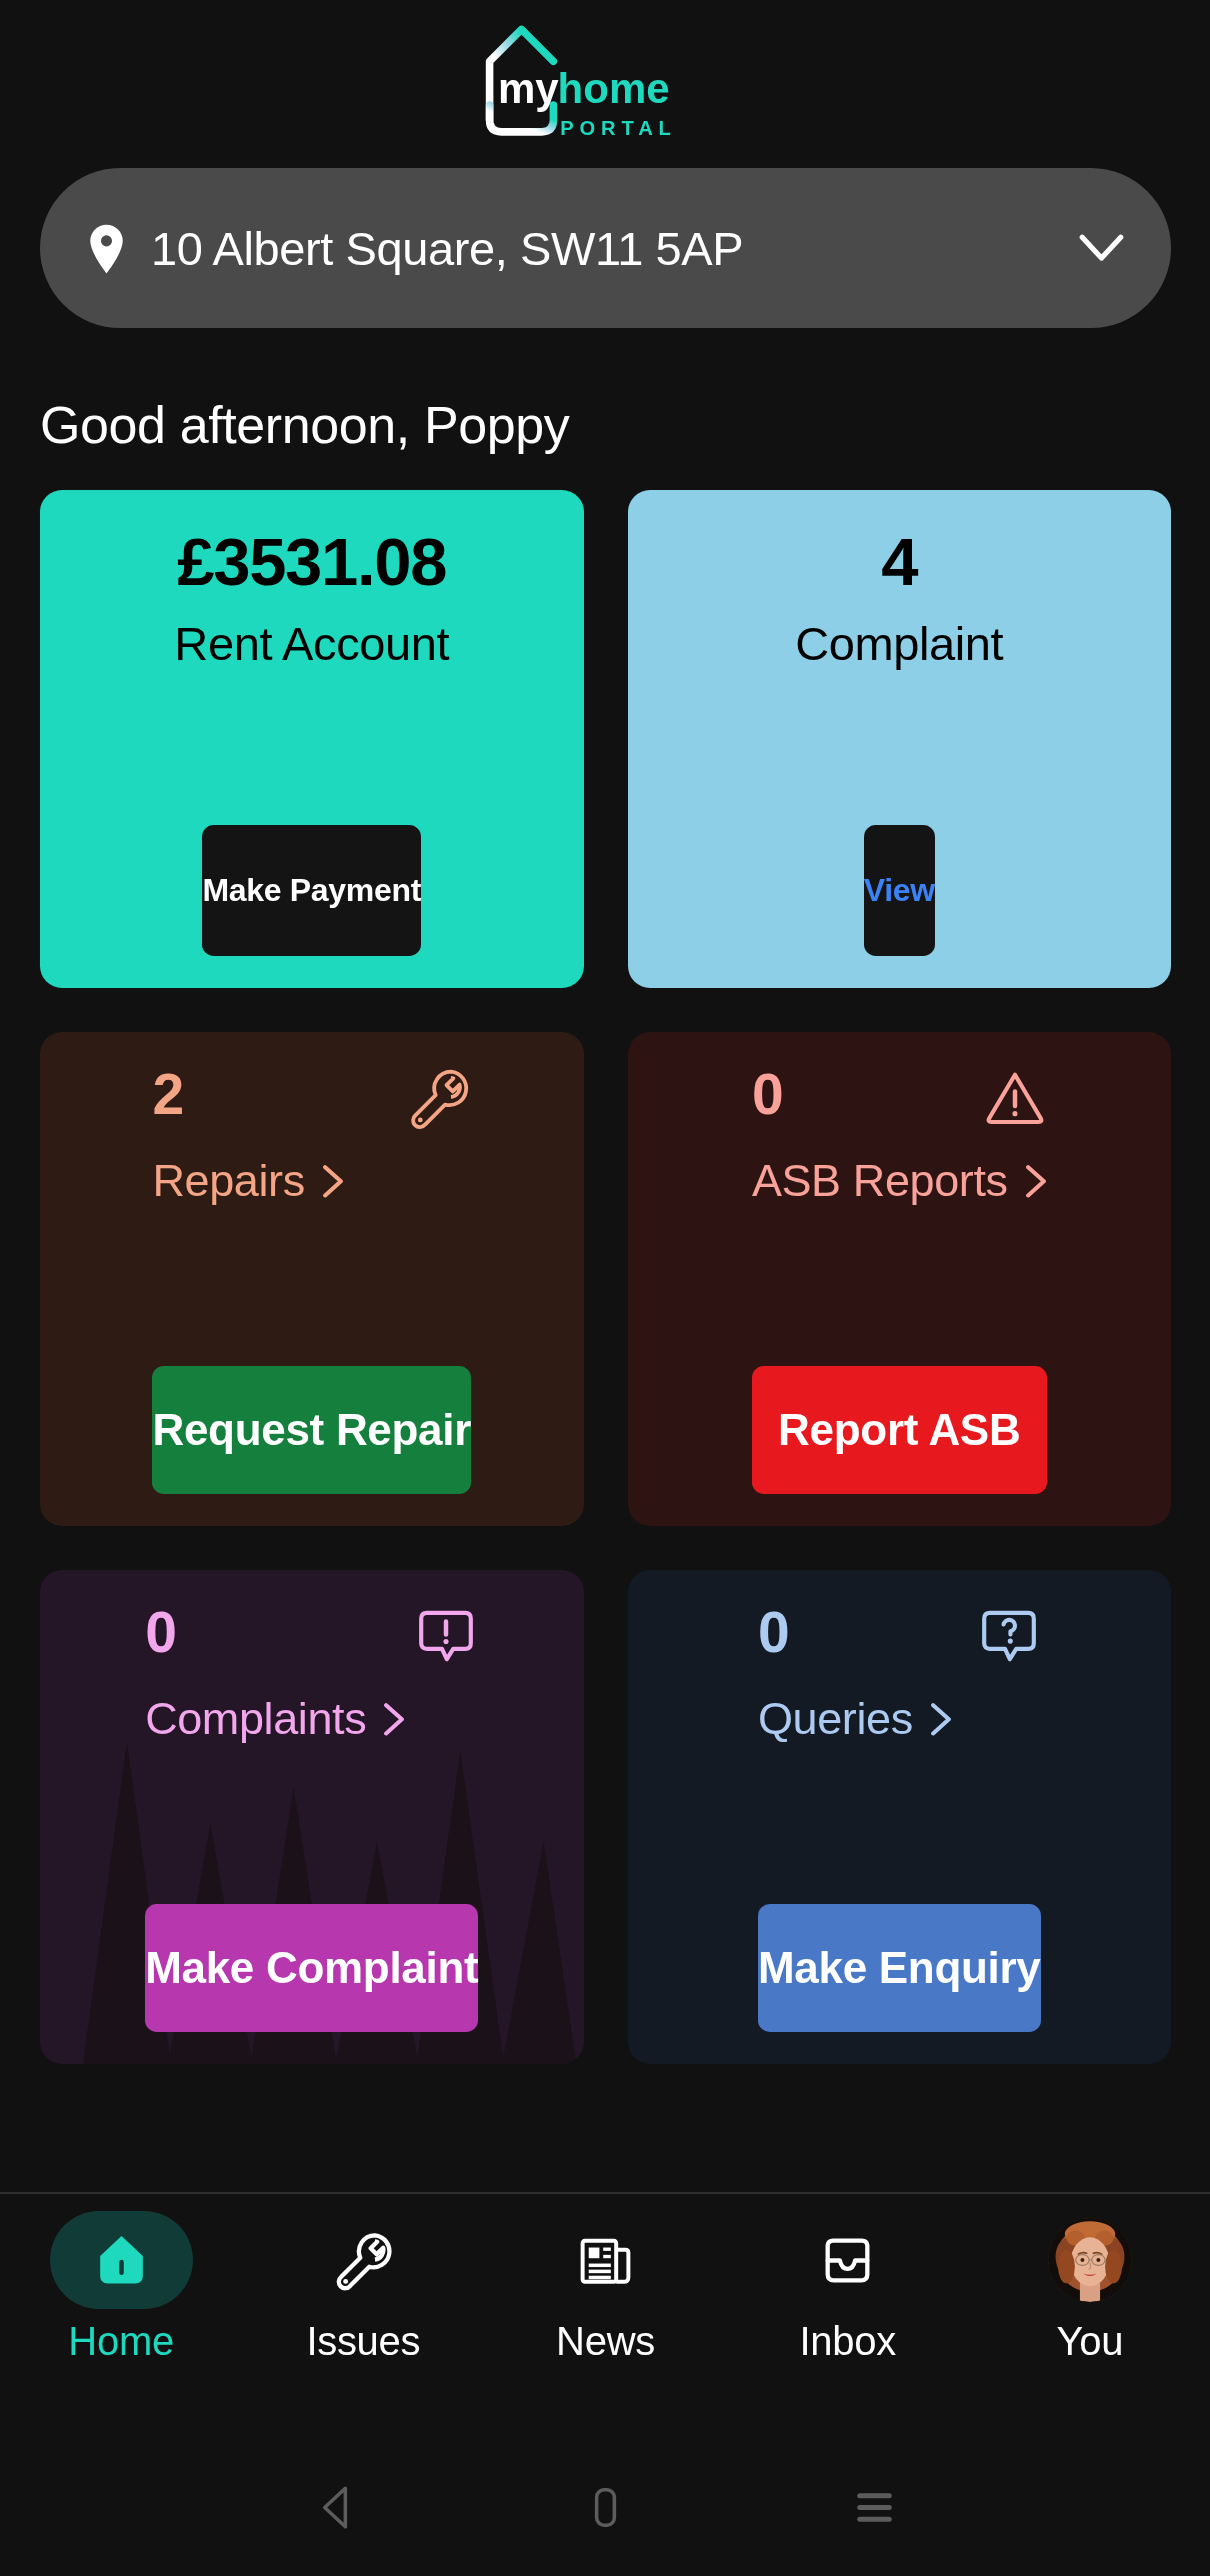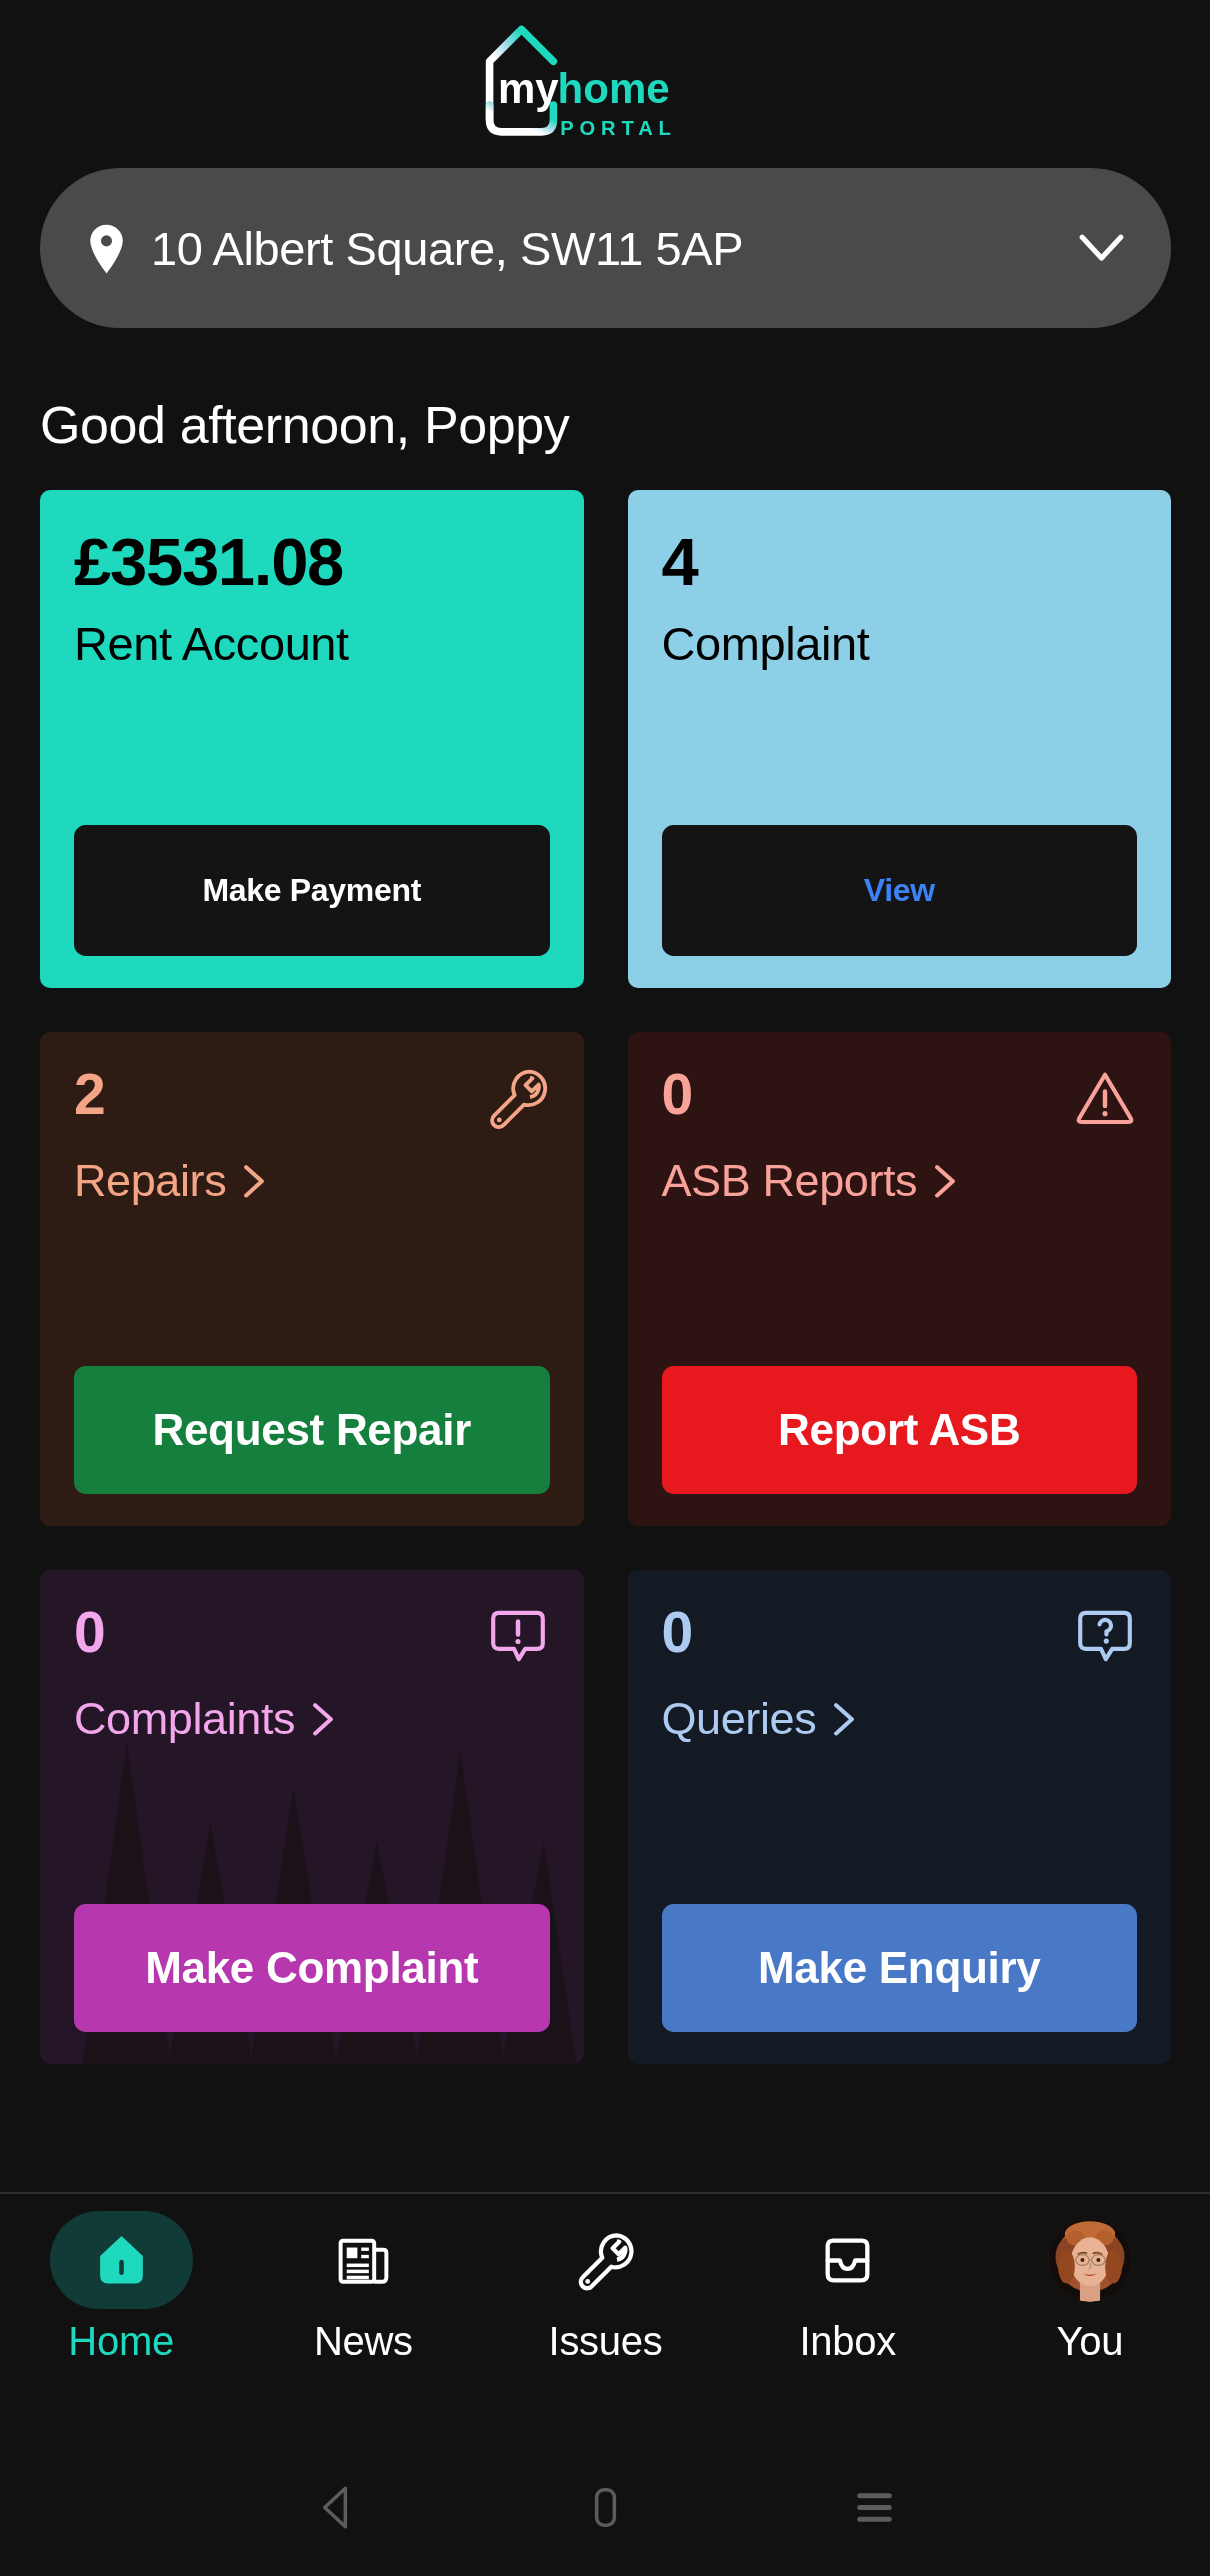--- a/index.html
+++ b/index.html
@@ -70,25 +70,26 @@
   .grid {
     padding: 0 40px;
     display: flex;
     flex-direction: column;
     gap: 44px;
     flex: 0 0 auto;
   }
   .row { display: flex; gap: 44px; }
   .card {
     flex: 1 1 0;
-    border-radius: 10px;
+    border-radius: 22px;
     position: relative;
     overflow: hidden;
     display: flex;
     flex-direction: column;
+    align-items: center;
   }
 
   
   .card.big { height: 498px; padding: 37px 34px 32px 34px; }
   .card .metric {
     font-size: 67px;
     font-weight: bold;
     letter-spacing: -1.3px;
     line-height: 1.05;
   }
@@ -434,44 +435,44 @@
           </svg>
         </span>
       </span>
       <span class="nav-label">Home</span>
     </div>
 
     <div class="nav-item">
       <span class="nav-iconbox">
         <span class="nav-icon">
           <svg viewBox="0 0 40 40" xmlns="http://www.w3.org/2000/svg">
+            <path d="M27.5 3.5a10.5 10.5 0 0 0-9.6 14.7L5.4 30.7a4.2 4.2 0 1 0 5.9 5.9l12.5-12.5A10.5 10.5 0 1 0 27.5 3.5zm0 4a6.5 6.5 0 0 1 1.5.2l-4.3 4.3 3.9 3.9 4.3-4.3a6.5 6.5 0 0 1-5.4 7.9" fill="none" stroke="#FFFFFF" stroke-width="2.8" stroke-linejoin="round"></path>
+            <circle cx="8.3" cy="33.7" r="1.6" fill="#FFFFFF"></circle>
+          </svg>
+        </span>
+      </span>
+      <span class="nav-label">Issues</span>
+    </div>
+
+    <div class="nav-item">
+      <span class="nav-iconbox">
+        <span class="nav-icon">
+          <svg viewBox="0 0 40 40" xmlns="http://www.w3.org/2000/svg">
             <rect x="5" y="7" width="22" height="27" rx="1.5" fill="none" stroke="#FFFFFF" stroke-width="2.6"></rect>
             <path d="M27 13 H33 Q35 13 35 15 V31 Q35 34 32 34 H27" fill="none" stroke="#FFFFFF" stroke-width="2.6" stroke-linejoin="round"></path>
             <rect x="9" y="11.5" width="7" height="7" fill="#FFFFFF"></rect>
             <rect x="18.5" y="11.5" width="5" height="2.2" fill="#FFFFFF"></rect>
             <rect x="18.5" y="16.3" width="5" height="2.2" fill="#FFFFFF"></rect>
             <rect x="9" y="22" width="14.5" height="2.3" fill="#FFFFFF"></rect>
             <rect x="9" y="26" width="14.5" height="2.3" fill="#FFFFFF"></rect>
             <rect x="9" y="30" width="14.5" height="2.3" fill="#FFFFFF"></rect>
           </svg>
         </span>
       </span>
       <span class="nav-label">News</span>
-    </div>
-
-    <div class="nav-item">
-      <span class="nav-iconbox">
-        <span class="nav-icon">
-          <svg viewBox="0 0 40 40" xmlns="http://www.w3.org/2000/svg">
-            <path d="M27.5 3.5a10.5 10.5 0 0 0-9.6 14.7L5.4 30.7a4.2 4.2 0 1 0 5.9 5.9l12.5-12.5A10.5 10.5 0 1 0 27.5 3.5zm0 4a6.5 6.5 0 0 1 1.5.2l-4.3 4.3 3.9 3.9 4.3-4.3a6.5 6.5 0 0 1-5.4 7.9" fill="none" stroke="#FFFFFF" stroke-width="2.8" stroke-linejoin="round"></path>
-            <circle cx="8.3" cy="33.7" r="1.6" fill="#FFFFFF"></circle>
-          </svg>
-        </span>
-      </span>
-      <span class="nav-label">Issues</span>
     </div>
 
     <div class="nav-item">
       <span class="nav-iconbox">
         <span class="nav-icon">
           <svg viewBox="0 0 40 40" xmlns="http://www.w3.org/2000/svg">
             <path d="M7 10 Q7.5 7 10.5 7 H29.5 Q32.5 7 33 10 L33 29 Q33 33 29 33 H11 Q7 33 7 29 Z" fill="none" stroke="#FFFFFF" stroke-width="2.8" stroke-linejoin="round"></path>
             <path d="M7 20 H15 Q16.2 25.5 20 25.5 Q23.8 25.5 25 20 H33" fill="none" stroke="#FFFFFF" stroke-width="2.8" stroke-linecap="round" stroke-linejoin="round"></path>
           </svg>
         </span>

